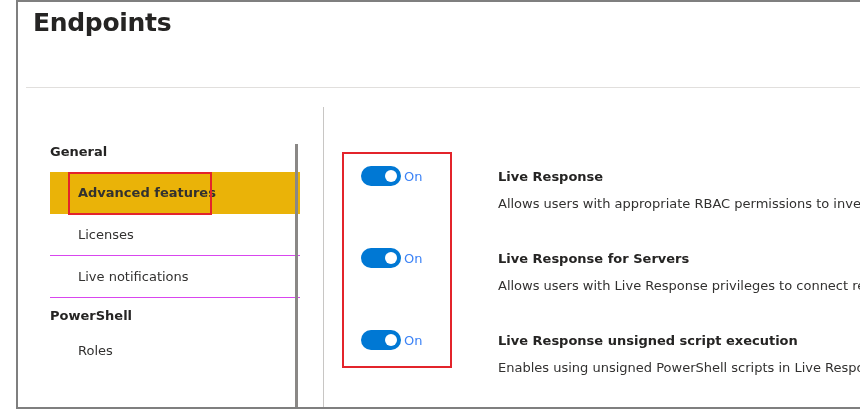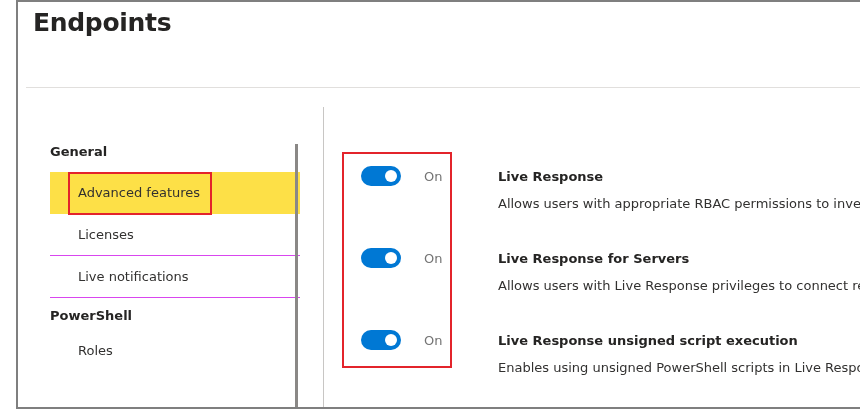--- a/index.html
+++ b/index.html
@@ -30,21 +30,21 @@
     }
     .group-heading {
       font-weight: bold; font-size: 13px; color: #252423;
       height: 24px; line-height: 24px;
     }
     .nav-item {
       position: relative; height: 42px; line-height: 42px;
       padding-left: 28px; font-size: 13px; color: #323130;
       border-bottom: 1px solid #d946ef; width: 250px; cursor: pointer;
     }
-    .nav-item.selected { background: #fde047; border-bottom: none; }
+    .nav-item.selected { background: #eab308; border-bottom: none; font-weight: bold; }
     .nav-item.last { border-bottom: none; }
     .nav-item.no-border { border-bottom: none; }
     .highlight-nav {
       position: absolute; left: 50px; top: 170px; width: 144px; height: 43px;
       border: 2px solid #e3242b; pointer-events: none;
     }
     .group-perm { margin-top: 6px; }
     
     .highlight-toggles {
       position: absolute; left: 324px; top: 150px; width: 110px; height: 216px;
@@ -52,21 +52,21 @@
     }
     .toggle-row { position: absolute; left: 343px; display: flex; align-items: center; }
     .toggle {
       width: 40px; height: 20px; border-radius: 10px; background: #0078d4;
       position: relative; cursor: pointer;
     }
     .toggle-knob {
       position: absolute; right: 4px; top: 4px; width: 12px; height: 12px;
       border-radius: 50%; background: #ffffff;
     }
-    .toggle-label { margin-left: 23px; font-size: 13px; color: #737373; }
+    .toggle-label { margin-left: 3px; font-size: 13px; color: #3b82f6; }
     
     .setting { position: absolute; left: 480px; width: 380px; white-space: nowrap; overflow: hidden; }
     .setting-title { font-weight: bold; font-size: 13px; color: #252423; height: 20px; line-height: 20px; }
     .setting-desc { font-size: 13px; color: #323130; margin-top: 7px; height: 20px; line-height: 20px; }
   </style>
 </head>
 <body>
 
 <div class="frame">
   <h1 class="page-title">Endpoints</h1>

